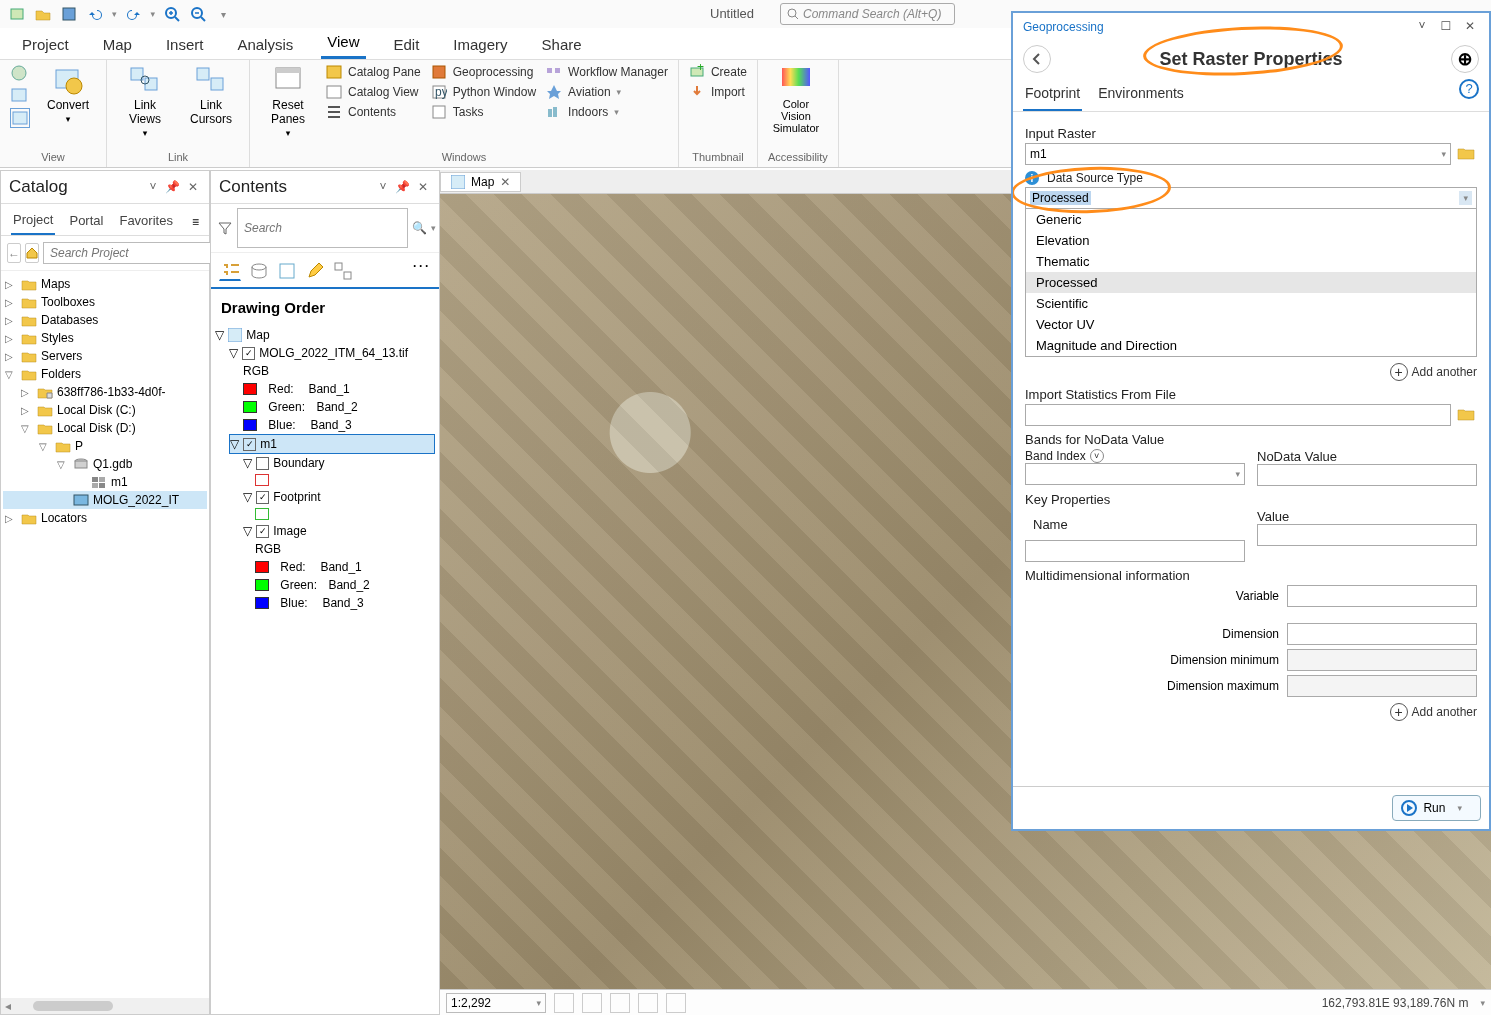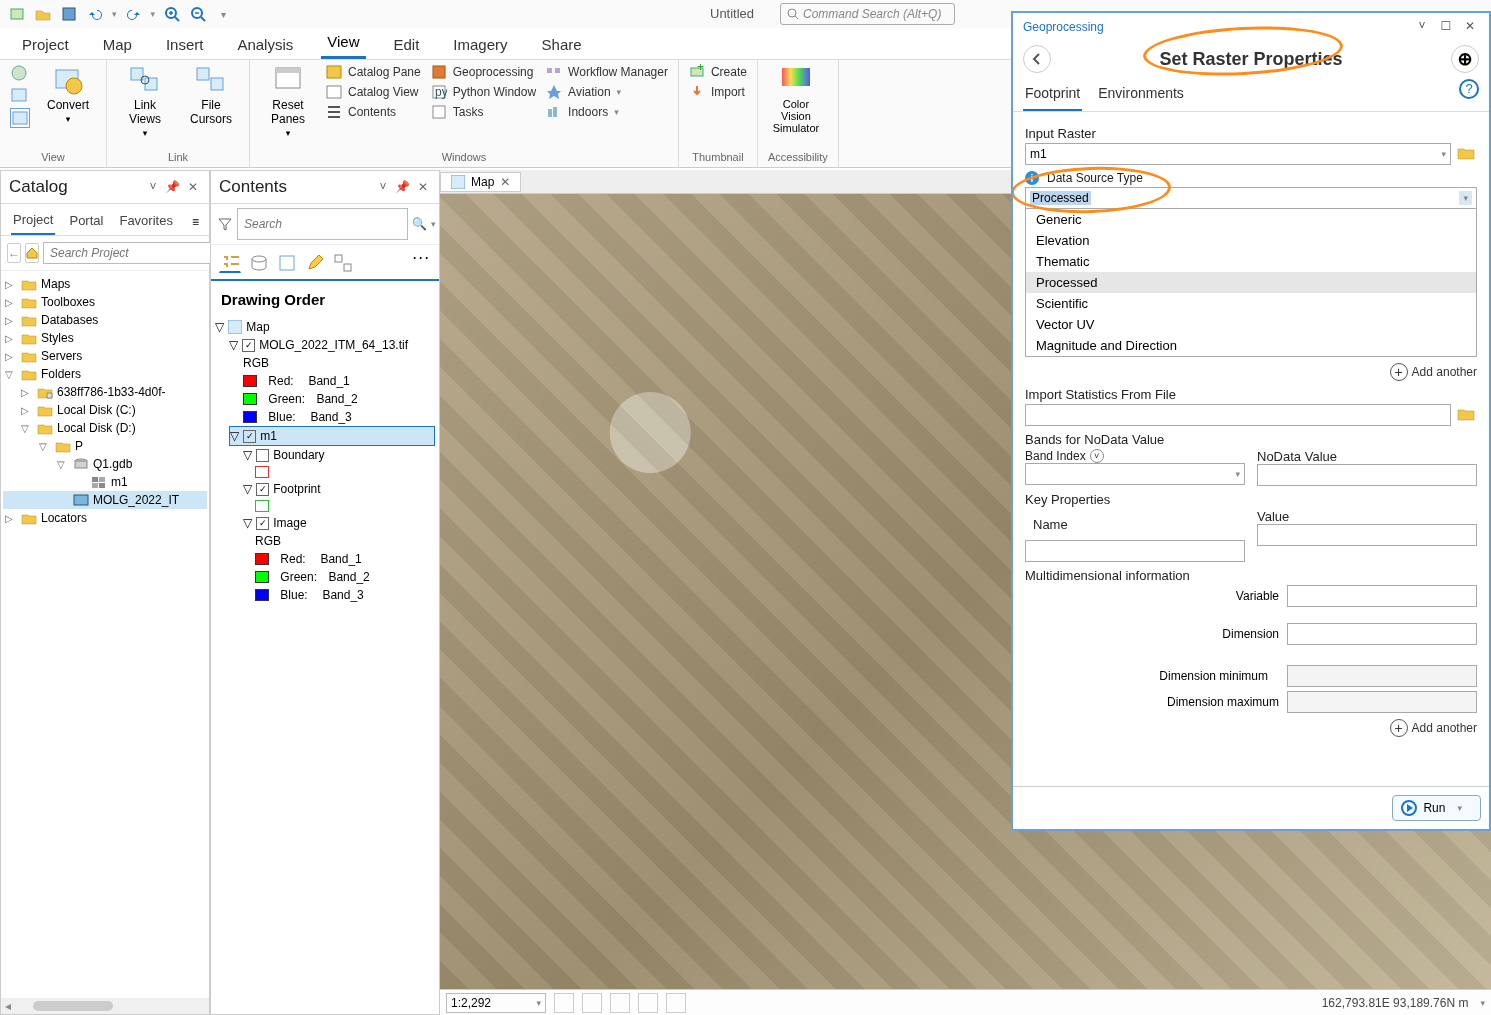--- a/index.html
+++ b/index.html
@@ -48,21 +48,21 @@
 .tree-row { display: flex; align-items: center; gap: 4px; padding: 2px 2px; white-space: nowrap; }
 .tree-row.sel { background: #cde6f7; }
 .tree .exp { width: 12px; color: #666; font-size: 10px; }
 .tree .fic { width: 16px; height: 14px; display: inline-block; }
 .hscroll { height: 16px; background: #f0f0f0; display: flex; align-items: center; }
 .hscroll .thumb { height: 10px; background: #ccc; border-radius: 5px; margin-left: 18px; width: 80px; }
 
 
 .contents { width: 230px; border: 1px solid #ccc; display: flex; flex-direction: column; background: #fff; }
 .contents-filter { display: flex; align-items: center; padding: 4px 6px; gap: 4px; border-bottom: 1px solid #eee; }
-.contents-filter input { flex: 1; height: 32px; border: 1px solid #bbb; padding: 0 6px; color: #888; font-style: italic; }
+.contents-filter input { flex: 1; height: 40px; border: 1px solid #bbb; padding: 0 6px; color: #888; font-style: italic; }
 .contents-tabs { display: flex; gap: 6px; padding: 6px 8px; border-bottom: 2px solid #1a73c7; }
 .ct-ic { width: 22px; height: 22px; border: 1px solid transparent; }
 .ct-ic.active { border-bottom: 2px solid #1a73c7; }
 .draw-hdr { font-size: 15px; font-weight: 600; padding: 10px 10px; }
 .toc { padding: 0 4px; font-size: 13px; }
 .toc .row { display: flex; align-items: center; gap: 4px; padding: 2px 0; }
 .toc .row.sel { background: #cde6f7; border: 1px solid #1a73c7; }
 .toc .sub { margin-left: 14px; }
 .toc .sub2 { margin-left: 28px; }
 .toc .sub3 { margin-left: 40px; }
@@ -241,21 +241,21 @@
         <span>Link Views</span>
           <span style="font-size:9px">▾</span>
       </div>
       <div class="big-btn">
         <span class="ic2">
             <svg width="32" height="32">
               <rect x="2" y="4" width="12" height="12" fill="#d6ecf7" stroke="#6aa0d8"></rect>
               <rect x="16" y="14" width="12" height="12" fill="#d6ecf7" stroke="#6aa0d8"></rect>
             </svg>
           </span>
-        <span>File Cursors</span>
+        <span>Link Cursors</span>
       </div>
     </div>
     <div class="rib-group-label">Link</div>
   </div>
 
   <div class="rib-group">
     <div class="rib-group-body">
       <div class="big-btn">
         <span class="ic2">
             <svg width="32" height="32">
@@ -791,25 +791,25 @@
     <div class="two-col">
       <div><div class="lbl" style="margin:8px">Name</div><input style="width: 100%; height: 22px; border: 1px solid rgb(170, 170, 170);"></div>
       <div><div class="lbl" style="margin:0">Value</div><input style="width: 100%; height: 22px; border: 1px solid rgb(170, 170, 170);"></div>
     </div>
 
     <div class="lbl">Multidimensional information</div>
     <div style="display:flex;align-items:center;gap:8px;margin-bottom:16px">
         <span style="flex:1;text-align:right">Variable</span>
         <input style="width: 190px; height: 22px; border: 1px solid rgb(170, 170, 170);">
       </div>
-    <div style="display:flex;align-items:center;gap:8px;margin-bottom:20px">
+    <div style="display:flex;align-items:center;gap:8px;margin-bottom:4px">
         <span style="flex:1;text-align:right">Dimension</span>
         <input style="width: 190px; height: 22px; border: 1px solid rgb(170, 170, 170);">
       </div>
-    <div style="display:flex;align-items:center;gap:19px;margin-bottom:4px">
+    <div style="display:flex;align-items:center;gap:8px;margin-bottom:4px">
         <span style="flex:1;text-align:right">Dimension minimum</span>
         <input style="width: 190px; height: 22px; border: 1px solid rgb(170, 170, 170); background: rgb(244, 244, 244);">
       </div>
     <div style="display:flex;align-items:center;gap:8px;margin-bottom:4px">
         <span style="flex:1;text-align:right">Dimension maximum</span>
         <input style="width: 190px; height: 22px; border: 1px solid rgb(170, 170, 170); background: rgb(244, 244, 244);">
       </div>
 
     <div class="add-another">
         <span class="circ-plus">+</span>

